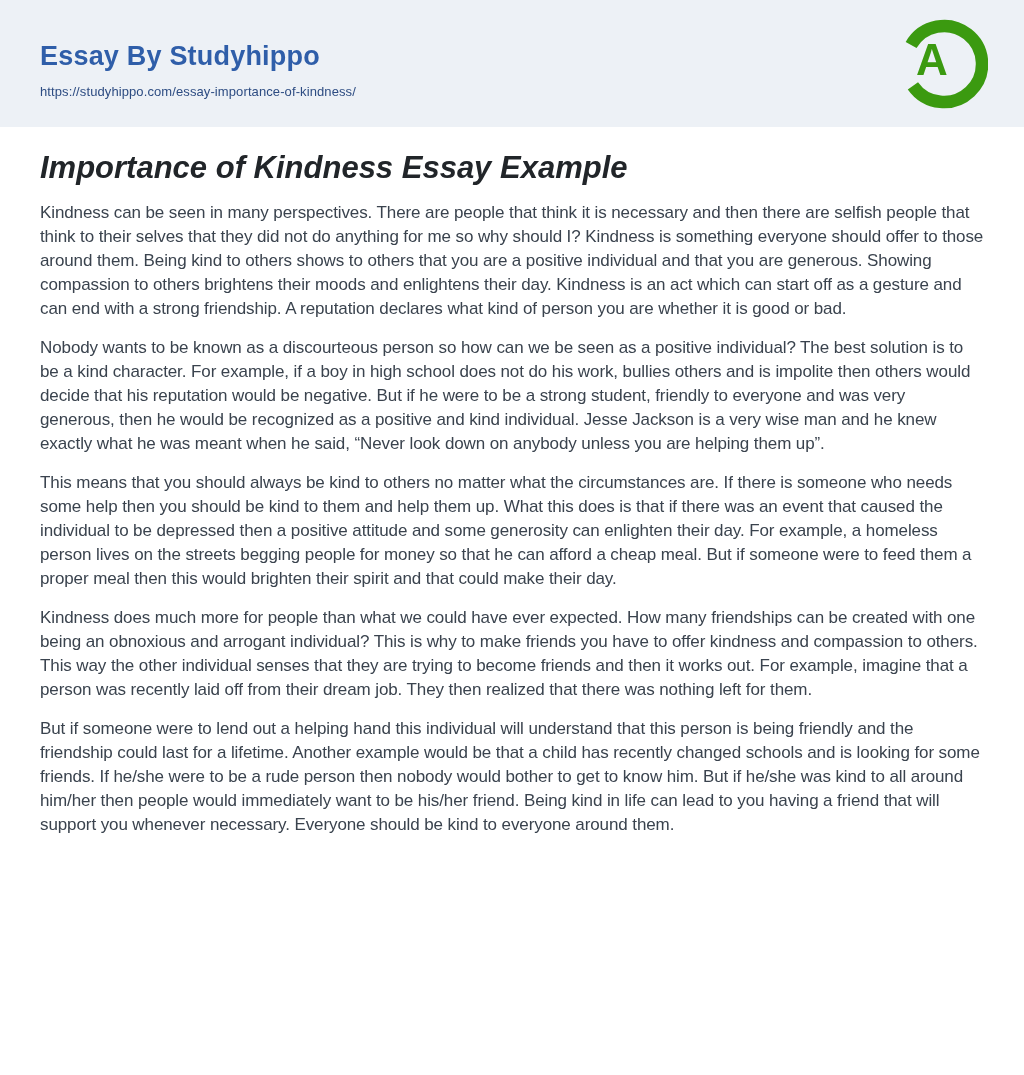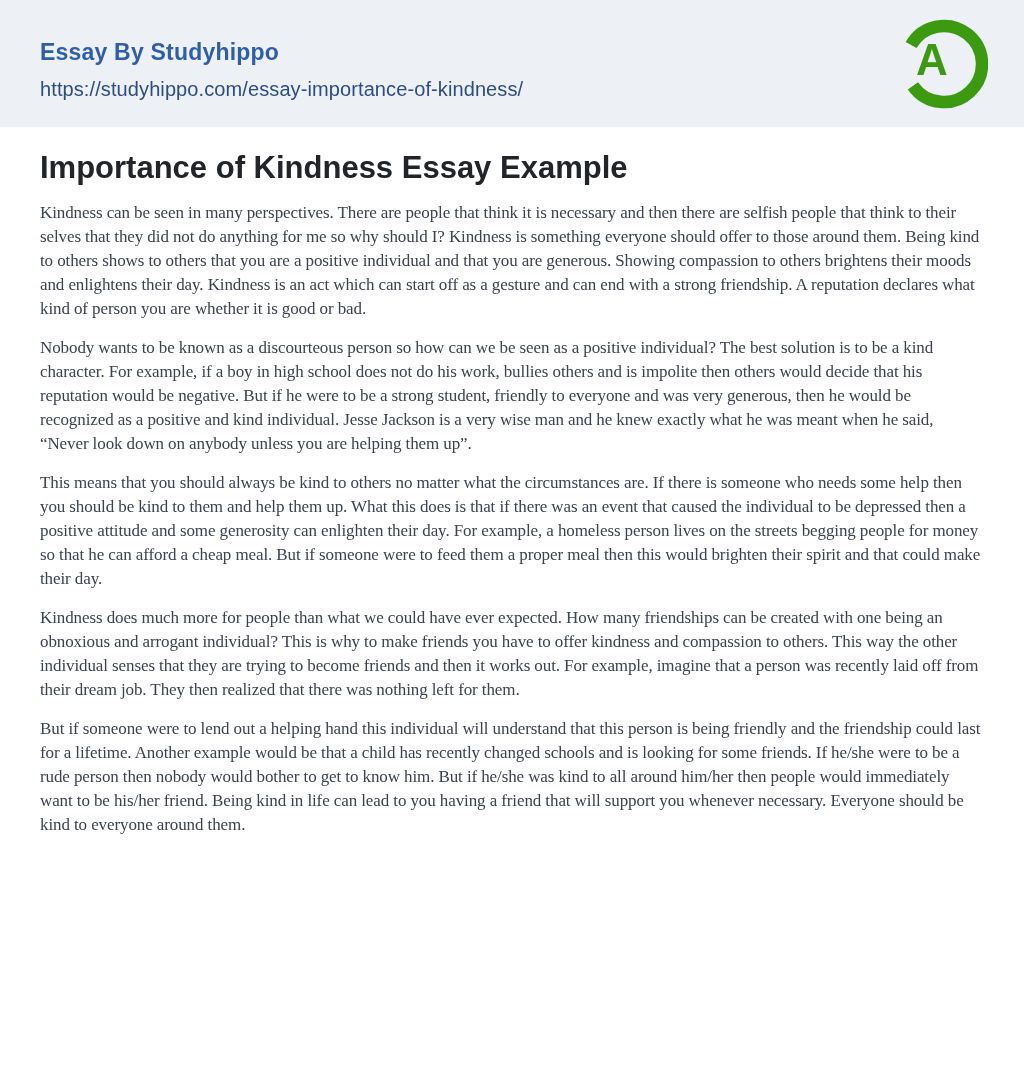--- a/index.html
+++ b/index.html
@@ -15,51 +15,51 @@
     background: #edf1f6;
     height: 127px;
     display: flex;
     align-items: center;
     justify-content: space-between;
     padding: 0 36px 0 40px;
   }
   .header-text { padding-top: 14px; }
   .header-title {
     color: #2f5ea9;
-    font-size: 23px;
+    font-size: 27px;
     font-weight: bold;
     letter-spacing: 0.2px;
     line-height: 1.1;
   }
   .header-url {
     display: block;
     color: #2d4c82;
-    font-size: 20px;
+    font-size: 13px;
     margin-top: 13px;
     text-decoration: none;
     letter-spacing: 0.1px;
   }
   .logo { width: 92px; height: 92px; flex: 0 0 auto; }
   .logo svg { display: block; }
   .content { padding: 0 40px; }
   .article-title {
     font-size: 31px;
     font-weight: bold;
     color: #212529;
     margin: 23px 0 15px 0;
     letter-spacing: 0;
+    font-style: italic;
   }
   .paragraph {
     font-size: 17px;
     line-height: 24px;
     color: #3a434e;
     margin: 0 0 15px 0;
     letter-spacing: -0.1px;
     max-width: 944px;
-    font-family: Liberation Serif, serif;
   }
 </style>
 </head>
 <body>
 
 <div class="page">
 
   <header class="header">
     <div class="header-text">
       <div class="header-title">Essay By Studyhippo</div>

